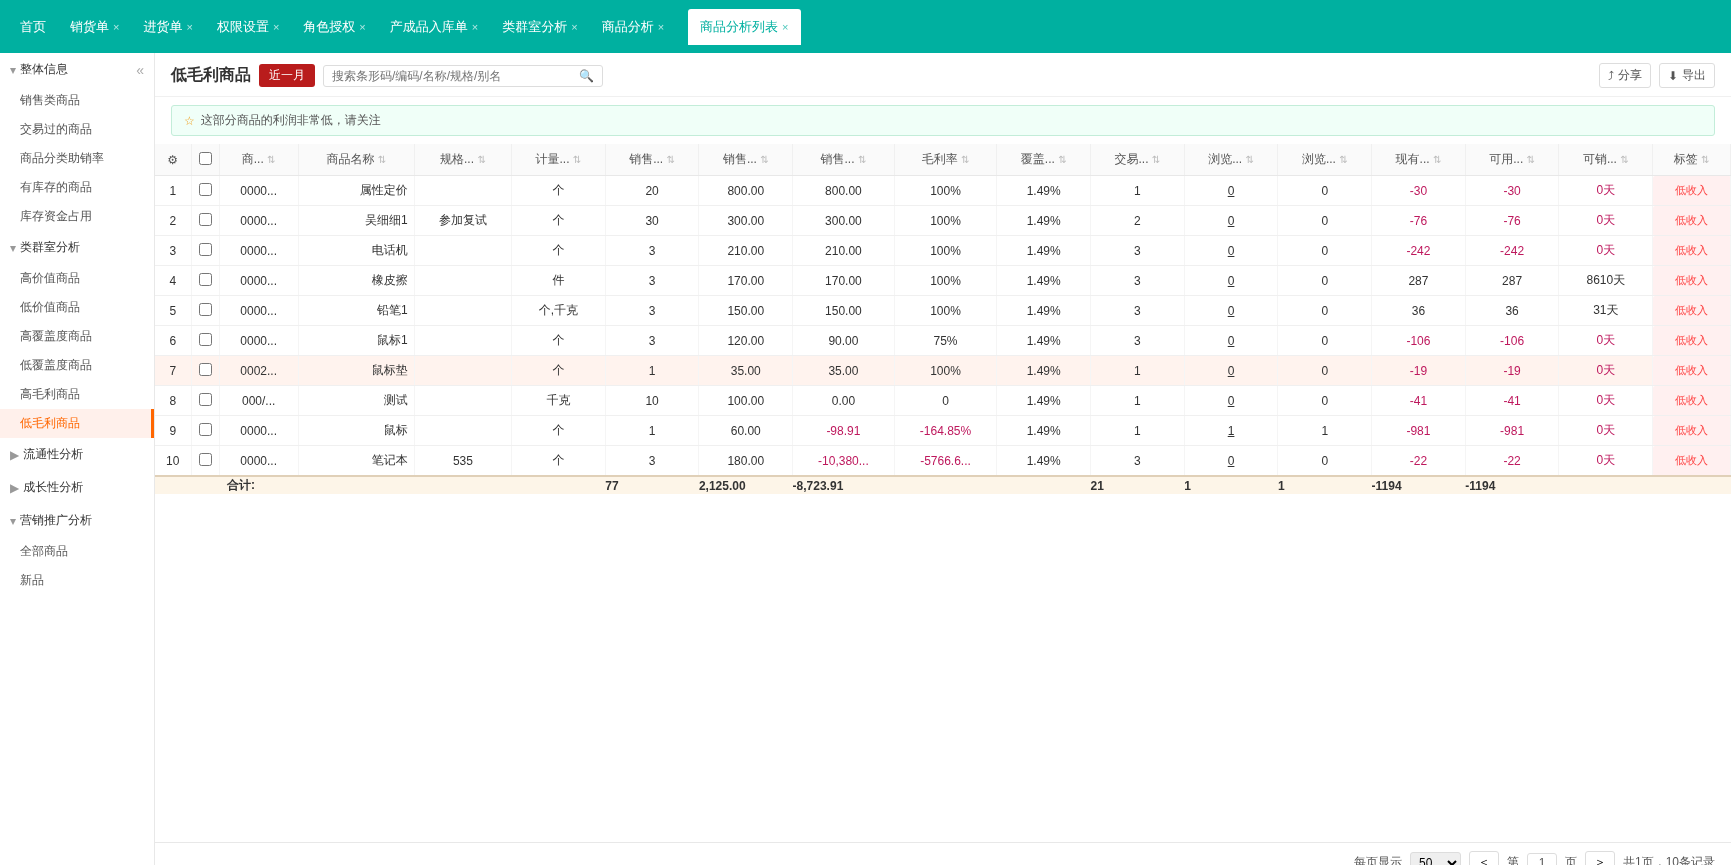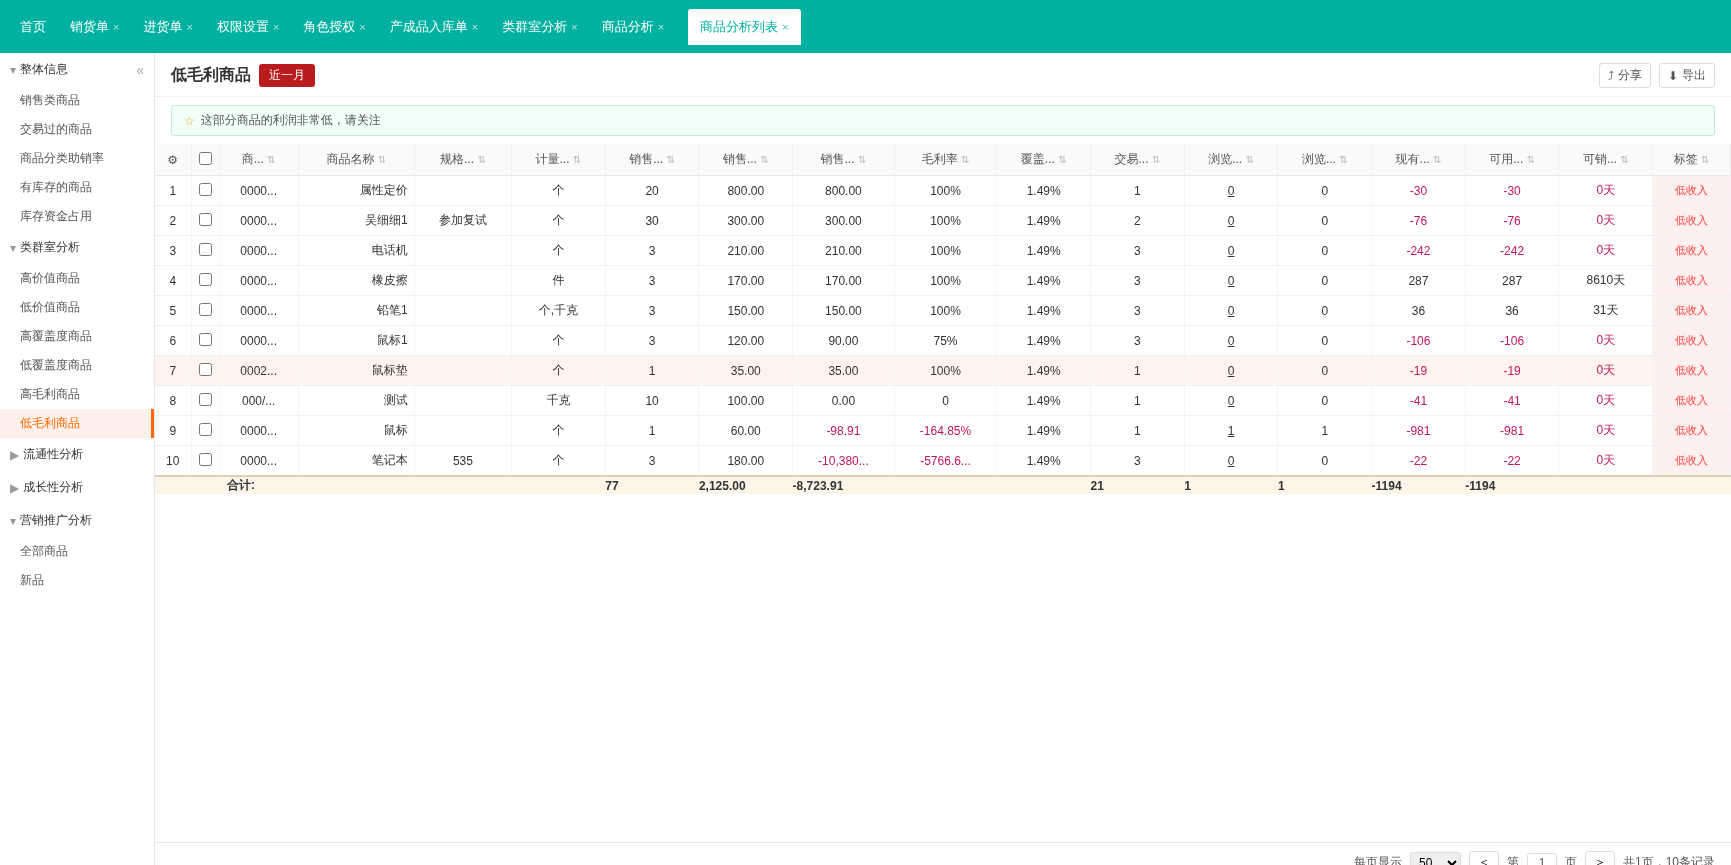--- a/index.html
+++ b/index.html
@@ -310,20 +310,24 @@
     </div>
     <div class="sidebar-item">全部商品</div>
     <div class="sidebar-item">新品</div>
   </div>
 
   <div class="content">
 
     <div class="content-header">
       <span class="page-title">低毛利商品</span>
       <button class="date-btn">近一月</button>
+      <div class="search-box">
+        <input type="text" placeholder="搜索条形码/编码/名称/规格/别名" style="">
+        <span style="color:#aaa;cursor:pointer;">🔍</span>
+      </div>
       <div class="header-actions">
         <button class="action-btn">
           <span>⤴</span>
           <span>分享</span>
         </button>
         <button class="action-btn">
           <span>⬇</span>
           <span>导出</span>
         </button>
       </div>

